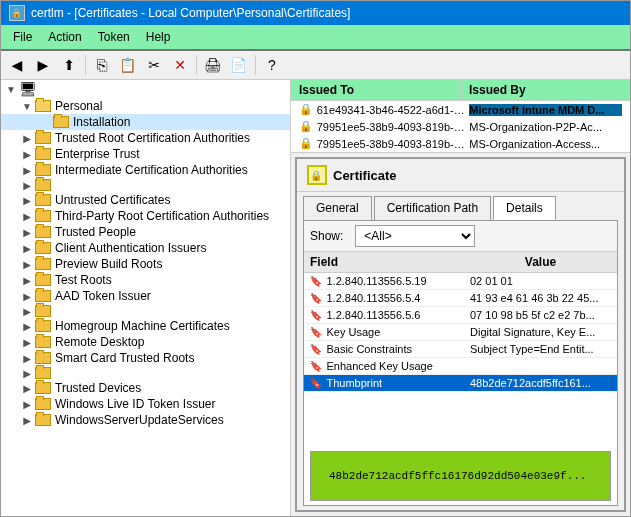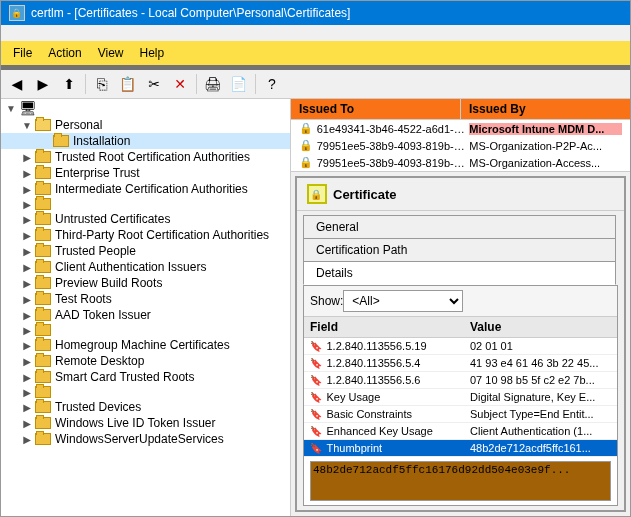--- a/index.html
+++ b/index.html
@@ -4,21 +4,21 @@
   <style>
     * { box-sizing: border-box; margin: 0; padding: 0; }
     body { font-family: 'Segoe UI', Tahoma, sans-serif; font-size: 12px; background: #f0f0f0; overflow: hidden; }
 
     .window { width: 631px; height: 517px; background: #f0f0f0; border: 1px solid #999; display: flex; flex-direction: column; }
 
     .title-bar { background: #0078d7; color: white; padding: 4px 8px; font-size: 12px; display: flex; align-items: center; gap: 6px; flex-shrink: 0; }
     .title-bar-icon { width: 16px; height: 16px; background: #4a9fd5; border: 1px solid #ccc; flex-shrink: 0; display: flex; align-items: center; justify-content: center; font-size: 9px; color: white; }
     .title-bar-text { flex: 1; font-size: 12px; }
 
-    .menu-bar { background: #fde047; border-bottom: 5px solid #737373; display: flex; align-items: center; padding: 2px 4px; flex-shrink: 0; margin-top: 16px; }
+    .menu-bar { background: #86efac; border-bottom: 2px solid #737373; display: flex; align-items: center; padding: 2px 4px; flex-shrink: 0; }
     .menu-item { padding: 3px 8px; cursor: pointer; font-size: 12px; }
 
     .toolbar { background: #f0f0f0; border-bottom: 1px solid #ccc; display: flex; align-items: center; padding: 2px 4px; gap: 2px; flex-shrink: 0; }
     .toolbar-btn { width: 24px; height: 24px; border: 1px solid transparent; background: transparent; display: flex; align-items: center; justify-content: center; cursor: pointer; font-size: 14px; }
     .toolbar-sep { width: 1px; height: 20px; background: #ccc; margin: 0 2px; }
 
     .main-content { display: flex; flex: 1; overflow: hidden; }
 
     
     .tree-panel { width: 290px; background: white; border-right: 1px solid #ccc; overflow-y: auto; flex-shrink: 0; }
@@ -28,71 +28,71 @@
     .folder-icon { display: inline-block; width: 16px; height: 12px; background: #f0c040; border: 1px solid #c09000; position: relative; }
     .folder-icon::before { content: ''; position: absolute; top: -3px; left: 0; width: 6px; height: 3px; background: #f0c040; border: 1px solid #c09000; border-bottom: none; }
     .folder-open-icon { display: inline-block; width: 16px; height: 12px; background: #f5d060; border: 1px solid #c09000; position: relative; }
     .folder-open-icon::before { content: ''; position: absolute; top: -3px; left: 0; width: 6px; height: 3px; background: #f5d060; border: 1px solid #c09000; border-bottom: none; }
 
     
     .right-panel { flex: 1; display: flex; flex-direction: column; background: #f0f0f0; overflow: hidden; }
 
     
     .cert-list { background: white; border-bottom: 1px solid #ccc; flex-shrink: 0; }
-    .cert-list-header { display: flex; background: #f97316; border-bottom: 1px solid #ccc; }
+    .cert-list-header { display: flex; background: #86efac; border-bottom: 1px solid #ccc; }
     .cert-col-header { padding: 3px 8px; border-right: 1px solid #ccc; font-weight: bold; font-size: 12px; flex: 1; cursor: pointer; }
     .cert-col-header:last-child { border-right: none; }
     .cert-row { display: flex; padding: 2px 8px; cursor: pointer; align-items: center; font-size: 11px; }
     .cert-cell { flex: 1; overflow: hidden; text-overflow: ellipsis; white-space: nowrap; }
 
     
     .cert-dialog { margin: 4px; border: 2px solid #999; background: #f0f0f0; flex: 1; display: flex; flex-direction: column; overflow: hidden; }
     .cert-dialog-title { background: #f0f0f0; padding: 6px 10px; font-size: 13px; font-weight: bold; display: flex; align-items: center; gap: 6px; border-bottom: 1px solid #ccc; }
     .cert-dialog-icon { width: 20px; height: 20px; background: #f5f5a0; border: 2px solid #c0c000; display: flex; align-items: center; justify-content: center; font-size: 10px; }
-    .cert-tabs { display: flex; padding: 4px 6px 0; gap: 0; background: #f0f0f0; flex-direction: column; }
+    .cert-tabs { display: flex; padding: 4px 6px 0; gap: 0; background: #f0f0f0; }
     .cert-tab { padding: 4px 12px; border: 1px solid #999; border-bottom: none; background: #f0f0f0; cursor: pointer; font-size: 12px; margin-right: 2px; }
     .cert-tab.active { background: white; border-bottom: 1px solid white; z-index: 1; }
     .cert-tab-content { background: white; border: 1px solid #999; flex: 1; display: flex; flex-direction: column; margin: 0 6px 4px; overflow: hidden; }
 
-    .show-bar { display: flex; align-items: center; padding: 4px 6px; gap: 0; border-bottom: 1px solid #ccc; background: #f5f5f5; }
+    .show-bar { display: flex; align-items: center; padding: 4px 6px; gap: 12px; border-bottom: 1px solid #ccc; background: #f5f5f5; }
     .show-label { font-size: 12px; }
     .show-select { border: 1px solid #999; padding: 2px 4px; font-size: 12px; background: white; width: 120px; }
 
     .details-table { flex: 1; overflow-y: auto; }
     .details-header { display: flex; background: #e8e8e8; border-bottom: 1px solid #ccc; }
     .details-col-hdr { padding: 3px 6px; font-weight: bold; font-size: 12px; }
     .details-col-hdr.field { width: 160px; }
-    .details-col-hdr.value { flex: 1; }
+    .details-col-hdr.value { flex: 1; text-align: center; }
     .details-row { display: flex; border-bottom: 1px solid #eee; cursor: pointer; }
     .details-row.selected { background: #0066cc; color: white; }
     .details-cell { padding: 2px 6px; font-size: 11px; overflow: hidden; text-overflow: ellipsis; white-space: nowrap; }
     .details-cell.field { width: 160px; display: flex; align-items: center; gap: 4px; }
     .details-cell.value { flex: 1; }
 
-    .hash-display { background: #a16207; border: 1px solid #999; margin: 4px 6px; padding: 2px; font-family: 'Courier New', monospace; font-size: 11px; word-break: break-all; min-height: 40px; }
+    .hash-display { background: #84cc16; border: 1px solid #999; margin: 4px 6px; padding: 18px; font-family: 'Courier New', monospace; font-size: 11px; word-break: break-all; min-height: 40px; }
 
     
     ::-webkit-scrollbar { width: 14px; }
     ::-webkit-scrollbar-track { background: #f0f0f0; }
     ::-webkit-scrollbar-thumb { background: #c0c0c0; border: 1px solid #999; }
   </style>
 </head>
 <body>
 
 <div class="window">
 
   <div class="title-bar">
     <div class="title-bar-icon">🔒</div>
     <span class="title-bar-text">certlm - [Certificates - Local Computer\Personal\Certificates]</span>
   </div>
 
   <div class="menu-bar">
     <span class="menu-item">File</span>
     <span class="menu-item">Action</span>
-    <span class="menu-item">View</span>
+    <span class="menu-item">Token</span>
     <span class="menu-item">Help</span>
   </div>
 
   <div class="toolbar">
     <button class="toolbar-btn">◀</button>
     <button class="toolbar-btn">▶</button>
     <button class="toolbar-btn">⬆</button>
     <div class="toolbar-sep"></div>
     <button class="toolbar-btn">⎘</button>
     <button class="toolbar-btn">📋</button>
@@ -242,21 +242,21 @@
 
       <div class="cert-list">
         <div class="cert-list-header">
           <div class="cert-col-header">Issued To</div>
           <div class="cert-col-header">Issued By</div>
         </div>
 
         <div class="cert-row">
           <span style="margin-right:4px; font-size:11px;">🔒</span>
           <div class="cert-cell">61e49341-3b46-4522-a6d1-94b9...</div>
-          <div class="cert-cell" style="color:#000; background:#fca5a5; font-weight:bold;">Microsoft Intune MDM D...</div>
+          <div class="cert-cell" style="color:#000; background:#0369a1; font-weight:bold;">Microsoft Intune MDM D...</div>
         </div>
         <div class="cert-row">
           <span style="margin-right:4px; font-size:11px;">🔒</span>
           <div class="cert-cell">79951ee5-38b9-4093-819b-b6f6...</div>
           <div class="cert-cell">MS-Organization-P2P-Ac...</div>
         </div>
         <div class="cert-row">
           <span style="margin-right:4px; font-size:11px;">🔒</span>
           <div class="cert-cell">79951ee5-38b9-4093-819b-b6f6...</div>
           <div class="cert-cell">MS-Organization-Access...</div>
@@ -328,21 +328,20 @@
                 <span>Basic Constraints</span>
               </div>
               <div class="details-cell value">Subject Type=End Entit...</div>
             </div>
 
             <div class="details-row">
               <div class="details-cell field">
                 <span style="font-size:10px; color:#666;">🔖</span>
                 <span>Enhanced Key Usage</span>
               </div>
-              <div class="details-cell value">Client Authentication (1...</div>
             </div>
 
             <div class="details-row selected">
               <div class="details-cell field">
                 <span style="font-size:10px; color:#ccc;">🔖</span>
                 <span>Thumbprint</span>
               </div>
               <div class="details-cell value">48b2de712acdf5ffc161...</div>
             </div>
           </div>

